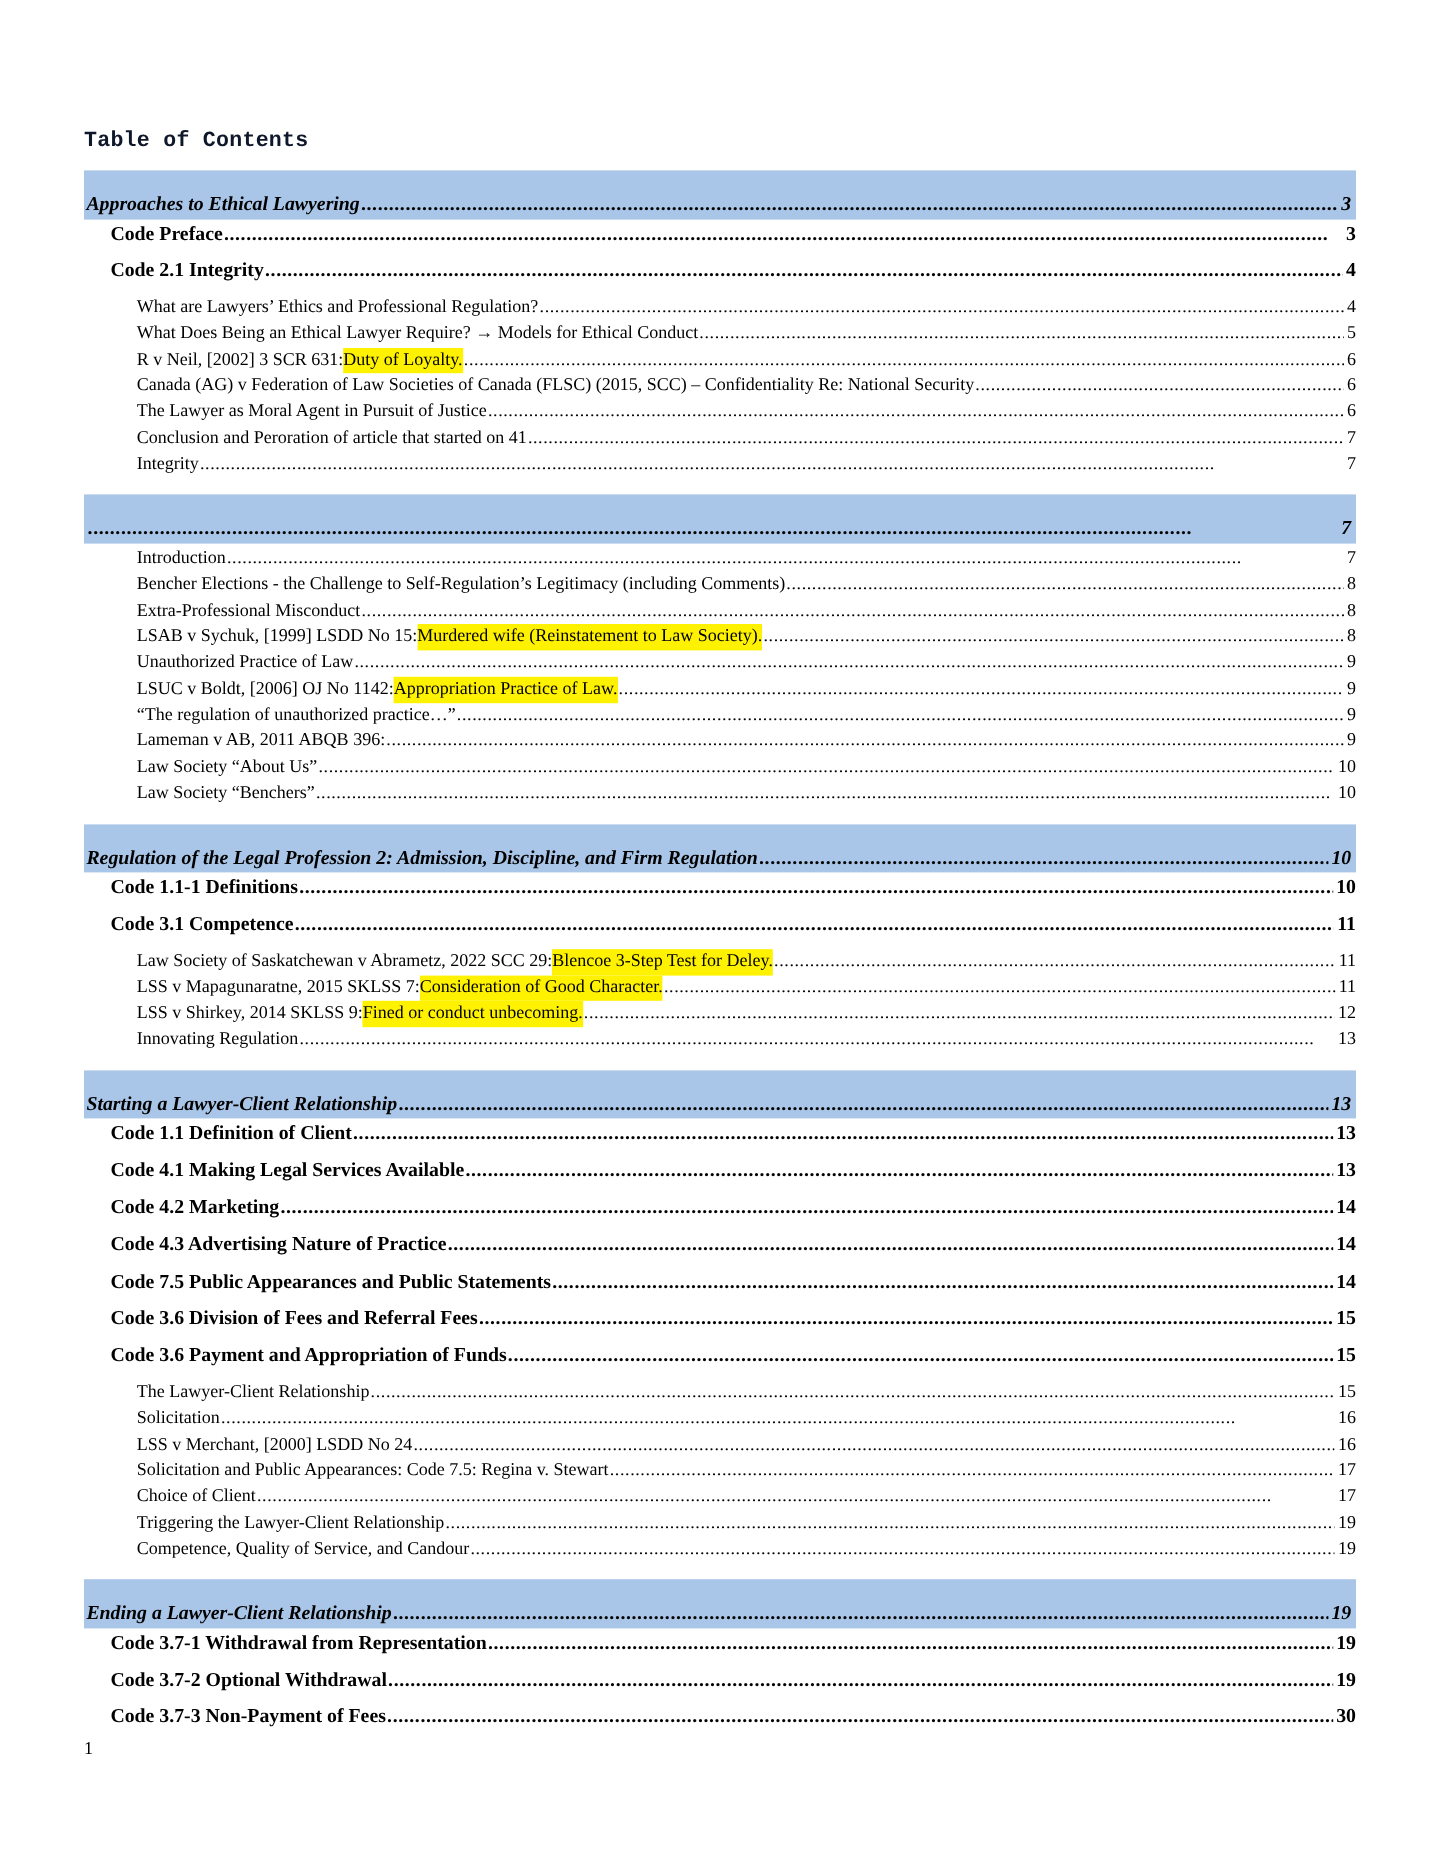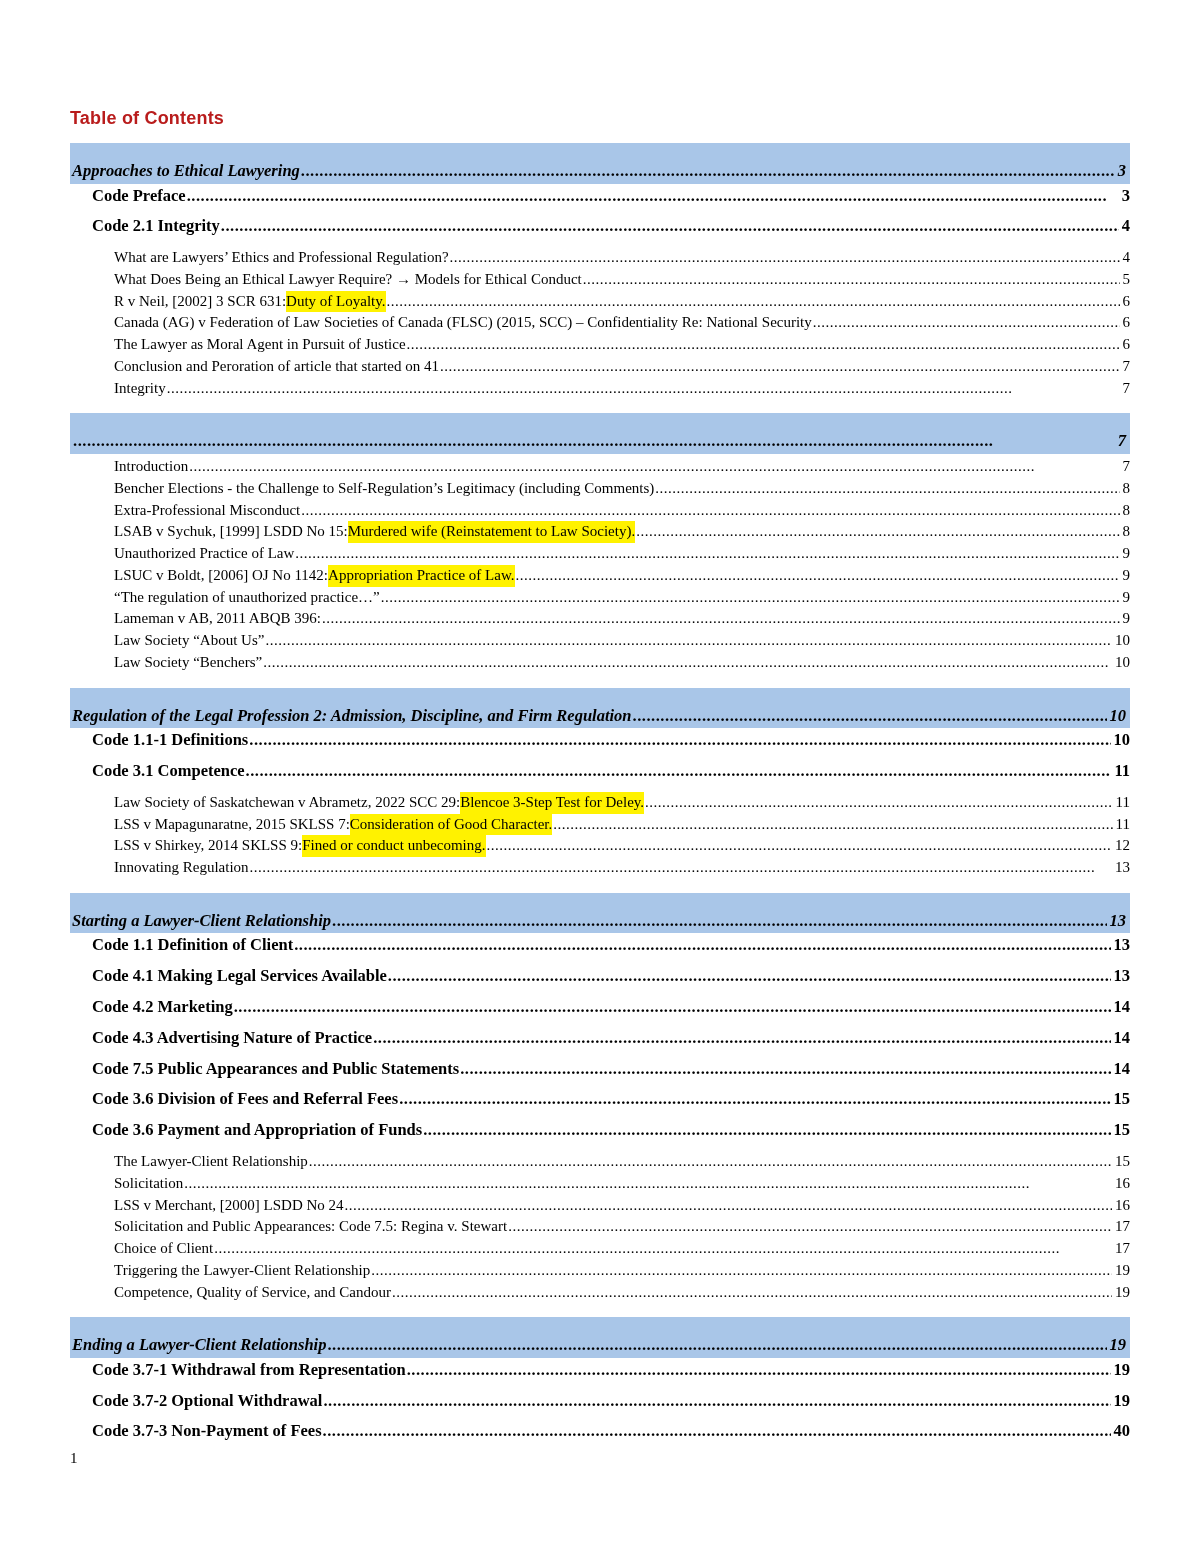--- a/index.html
+++ b/index.html
@@ -15,24 +15,24 @@
     position: relative;
   }
   .page {
     position: relative;
     width: 1200px;
     height: 1553px;
     box-sizing: border-box;
     padding: 108px 70px 0 70px;
   }
   .toc-title {
-    color: #b91c1c;
+    color: #0f172a;
     font-weight: bold;
     font-size: 18px;
-    font-family: Liberation Sans, sans-serif;
+    font-family: Liberation Mono, monospace;
     letter-spacing: 0.2px;
   }
   
   .entry {
     display: flex;
     align-items: baseline;
     width: 100%;
     box-sizing: border-box;
   }
   .entry .txt {
@@ -333,18 +333,18 @@
         <span class="pg">19</span>
       </div>
       <div class="entry lvl2">
         <span class="txt">Code 3.7-2 Optional Withdrawal</span>
         <span class="leader">.......................................................................................................................................................................................................</span>
         <span class="pg">19</span>
       </div>
       <div class="entry lvl2">
         <span class="txt">Code 3.7-3 Non-Payment of Fees</span>
         <span class="leader">.......................................................................................................................................................................................................</span>
-        <span class="pg">40</span>
+        <span class="pg">30</span>
       </div>
     </div>
 
   <div class="page-number">1</div>
 </div>
 
 </body></html>

